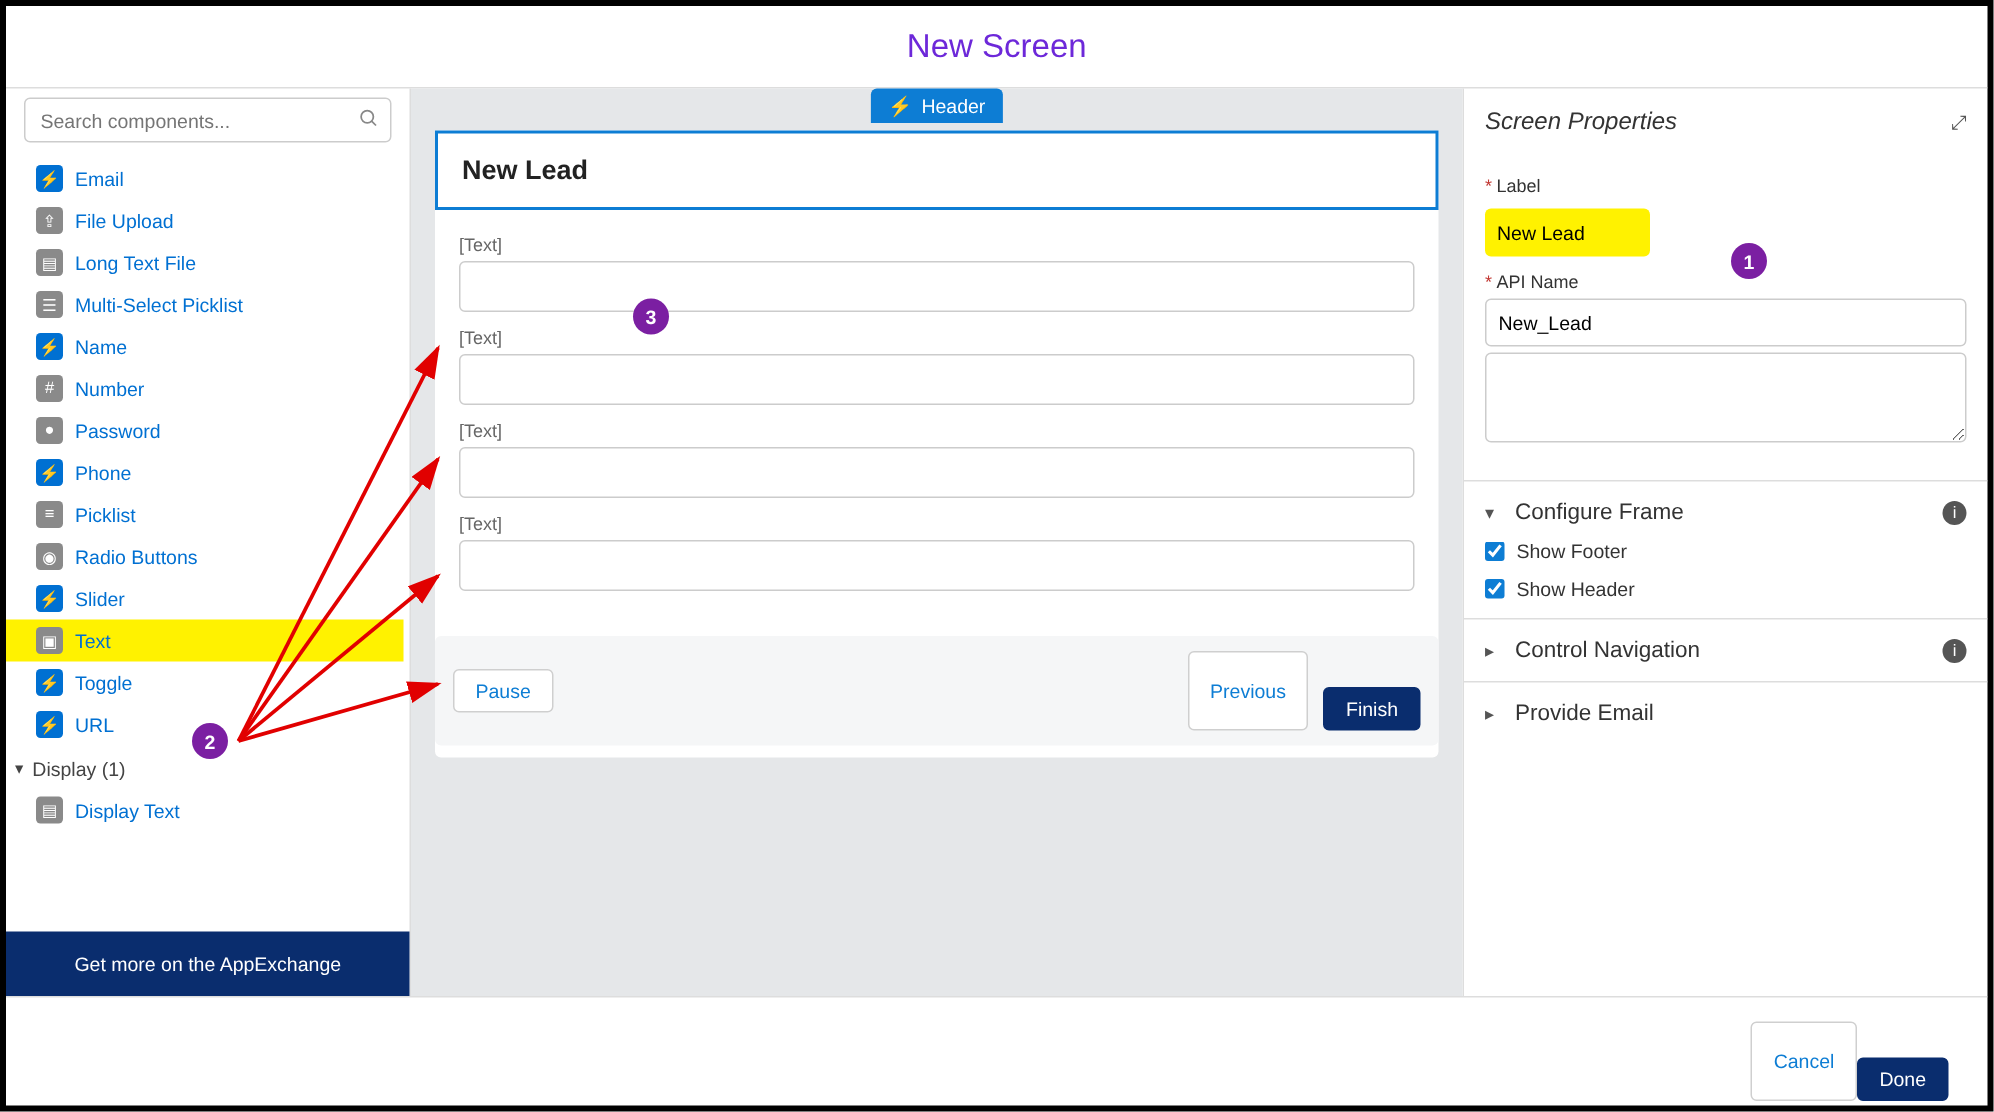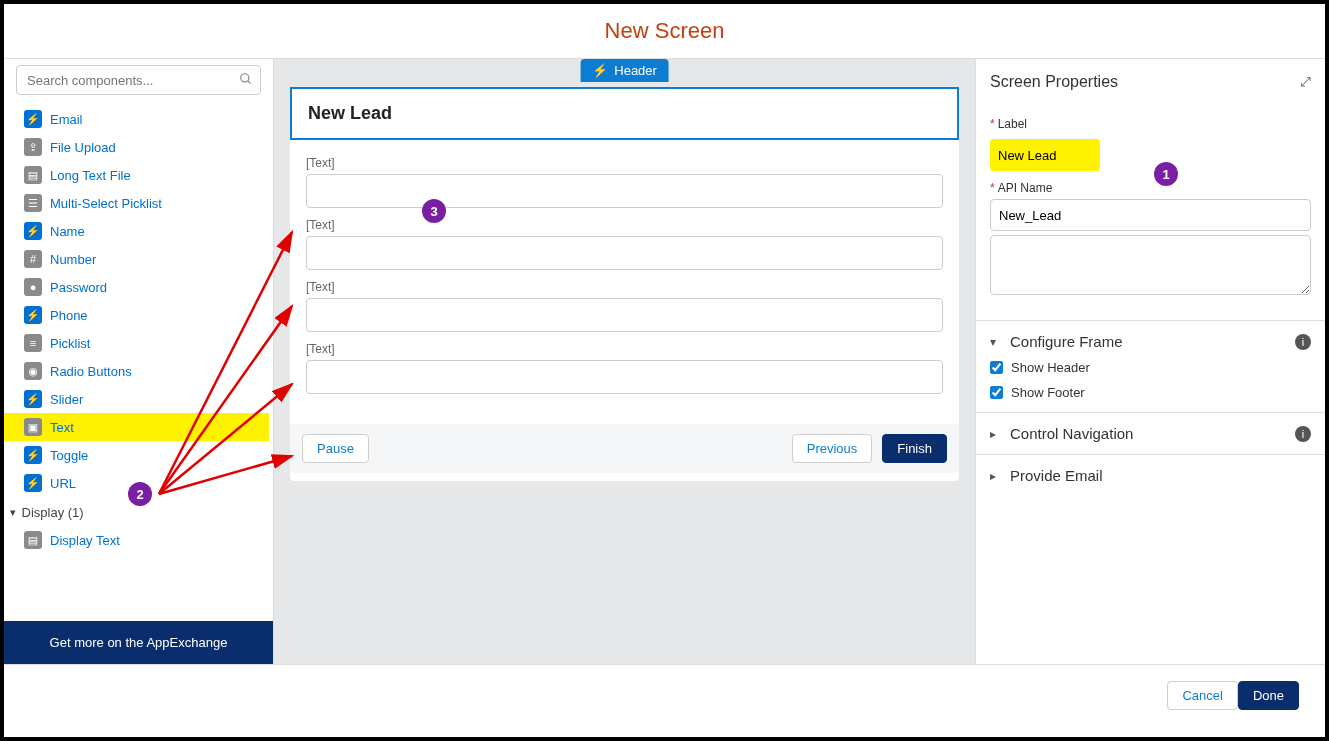--- a/index.html
+++ b/index.html
@@ -10,21 +10,21 @@
   background: #fff;
   border: 4px solid #000;
   width: 1329px;
   height: 741px;
   overflow: hidden;
 }
 .modal-title {
   text-align: center;
   font-size: 22px;
   font-weight: 400;
-  color: #c2410c;
+  color: #6d28d9;
   padding: 14px 0;
   border-bottom: 1px solid #ddd;
 }
 .layout {
   display: flex;
   height: 605px;
 }
 
 .left-panel {
   width: 270px;
@@ -149,32 +149,32 @@
 }
 .btn {
   border:1px solid #cfcfcf;
   background:#fff;
   color:#0d7dd4;
   padding:6px 14px;
   border-radius:4px;
   font-size:13px;
   cursor:pointer;
 }
-.btn.primary { background:#0a2d6e; color:#fff; border-color:#0a2d6e; }
+.btn.primary { background:#0a2d6e; color:#fff; border-color:#0a2d6e;margin-top:24px; }
 
 .right-panel {
   width:350px;
   border-left:1px solid #ddd;
   display:flex; flex-direction:column;
 }
 .rp-header {
   display:flex; justify-content:space-between; align-items:center;
   padding:14px 14px 10px;
 }
-.rp-title { font-size:16px; color:#333; }
+.rp-title { font-size:16px; color:#333;font-style:italic; }
 .expand-icon { color:#555; cursor:pointer; }
 .rp-form { padding: 6px 14px 22px; border-bottom:1px solid #ddd; }
 .form-label { font-size:12px; margin-top:10px; }
 .form-label .req { color:#c23934; margin-right:3px; }
 .form-input {
   width:100%; height:32px;
   border:1px solid #ccc; border-radius:4px;
   padding:0 8px; font-size:13px;
   margin-top:4px;
 }
@@ -364,25 +364,25 @@
       <div class="section">
         <div class="section-header">
           <div class="section-title">
               <span class="chev">▾</span>
               <span>Configure Frame</span>
             </div>
           <div class="info-icon">i</div>
         </div>
         <label class="check-row">
           <input type="checkbox" checked="" style="">
-          <span>Show Header</span>
+          <span>Show Footer</span>
         </label>
         <label class="check-row">
           <input type="checkbox" checked="" style="">
-          <span>Show Footer</span>
+          <span>Show Header</span>
         </label>
       </div>
       <div class="section">
         <div class="section-header">
           <div class="section-title">
               <span class="chev">▸</span>
               <span>Control Navigation</span>
             </div>
           <div class="info-icon">i</div>
         </div>

